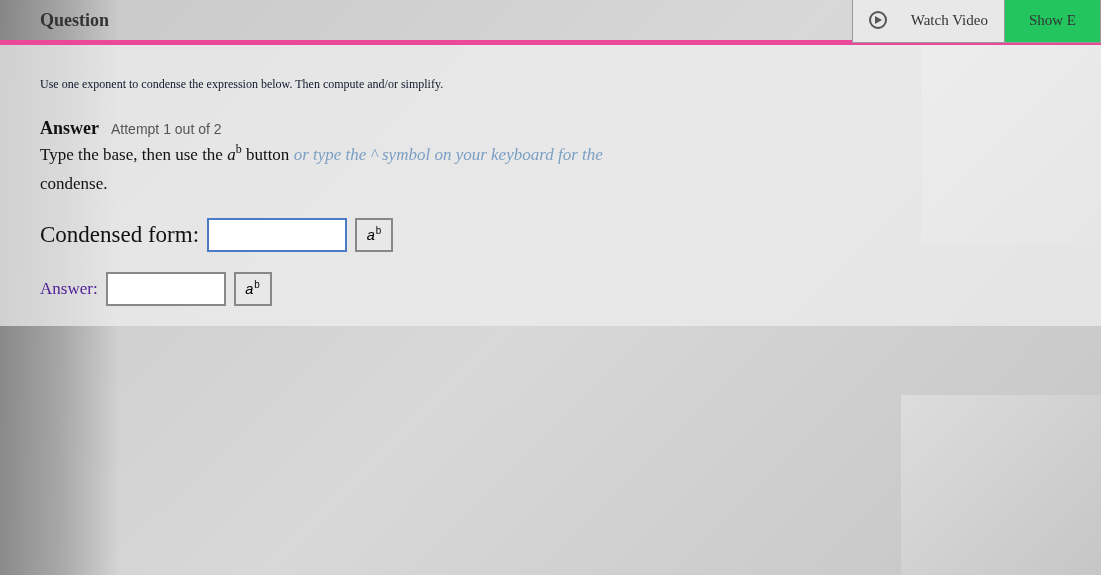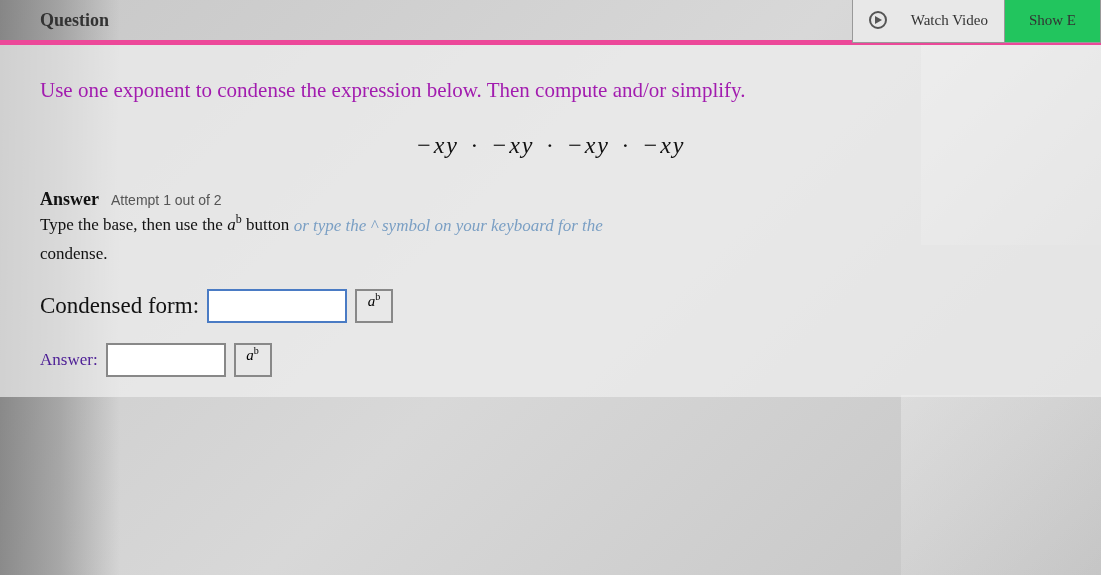--- a/index.html
+++ b/index.html
@@ -120,22 +120,22 @@
 
     
     .content-area {
       padding: 30px 40px 20px 40px;
       background: rgba(240, 240, 240, 0.7);
       margin: 0;
     }
 
     .question-text {
       font-family: Georgia, serif;
-      font-size: 21px;
-      color: #a21caf;
+      font-size: 12px;
+      color: #0f172a;
       margin-bottom: 25px;
       line-height: 1.5;
     }
 
     .math-expression {
       text-align: center;
       font-size: 24px;
       font-style: italic;
       font-family: 'Times New Roman', serif;
       color: #111;
@@ -209,23 +209,24 @@
       padding: 2px 6px;
       outline: none;
     }
 
     .ab-button {
       width: 38px;
       height: 34px;
       border: 2px solid #888;
       background: #e8e8e8;
       cursor: pointer;
-      font-family: Liberation Serif, serif;
+      font-family: Liberation Mono, monospace;
       font-size: 15px;
       display: flex;
+      align-items: center;
       justify-content: center;
     }
 
     .ab-button sup {
       font-size: 10px;
     }
 
     .answer-row {
       display: flex;
       align-items: center;
@@ -302,29 +303,20 @@
       <button class="show-e-btn">
         <span>Show E</span>
       </button>
     </div>
   </div>
 
   <div class="content-area">
 
     <div class="question-text">Use one exponent to condense the expression below. Then compute and/or simplify.</div>
 
-    <div class="math-expression">
-      <span>−<i>xy</i></span>
-      <span class="dot-sep">·</span>
-      <span>−<i>xy</i></span>
-      <span class="dot-sep">·</span>
-      <span>−<i>xy</i></span>
-      <span class="dot-sep">·</span>
-      <span>−<i>xy</i></span>
-    </div>
 
     <div class="answer-section">
       <div class="answer-header">
         <span class="answer-label">Answer</span>
         <span class="attempt-text">Attempt 1 out of 2</span>
       </div>
 
       <div class="instructions">
         <span>Type the base, then use the <i>a</i><sup>b</sup> button</span>
         <span class="highlight"> or type the ^ symbol on your keyboard for the</span>

